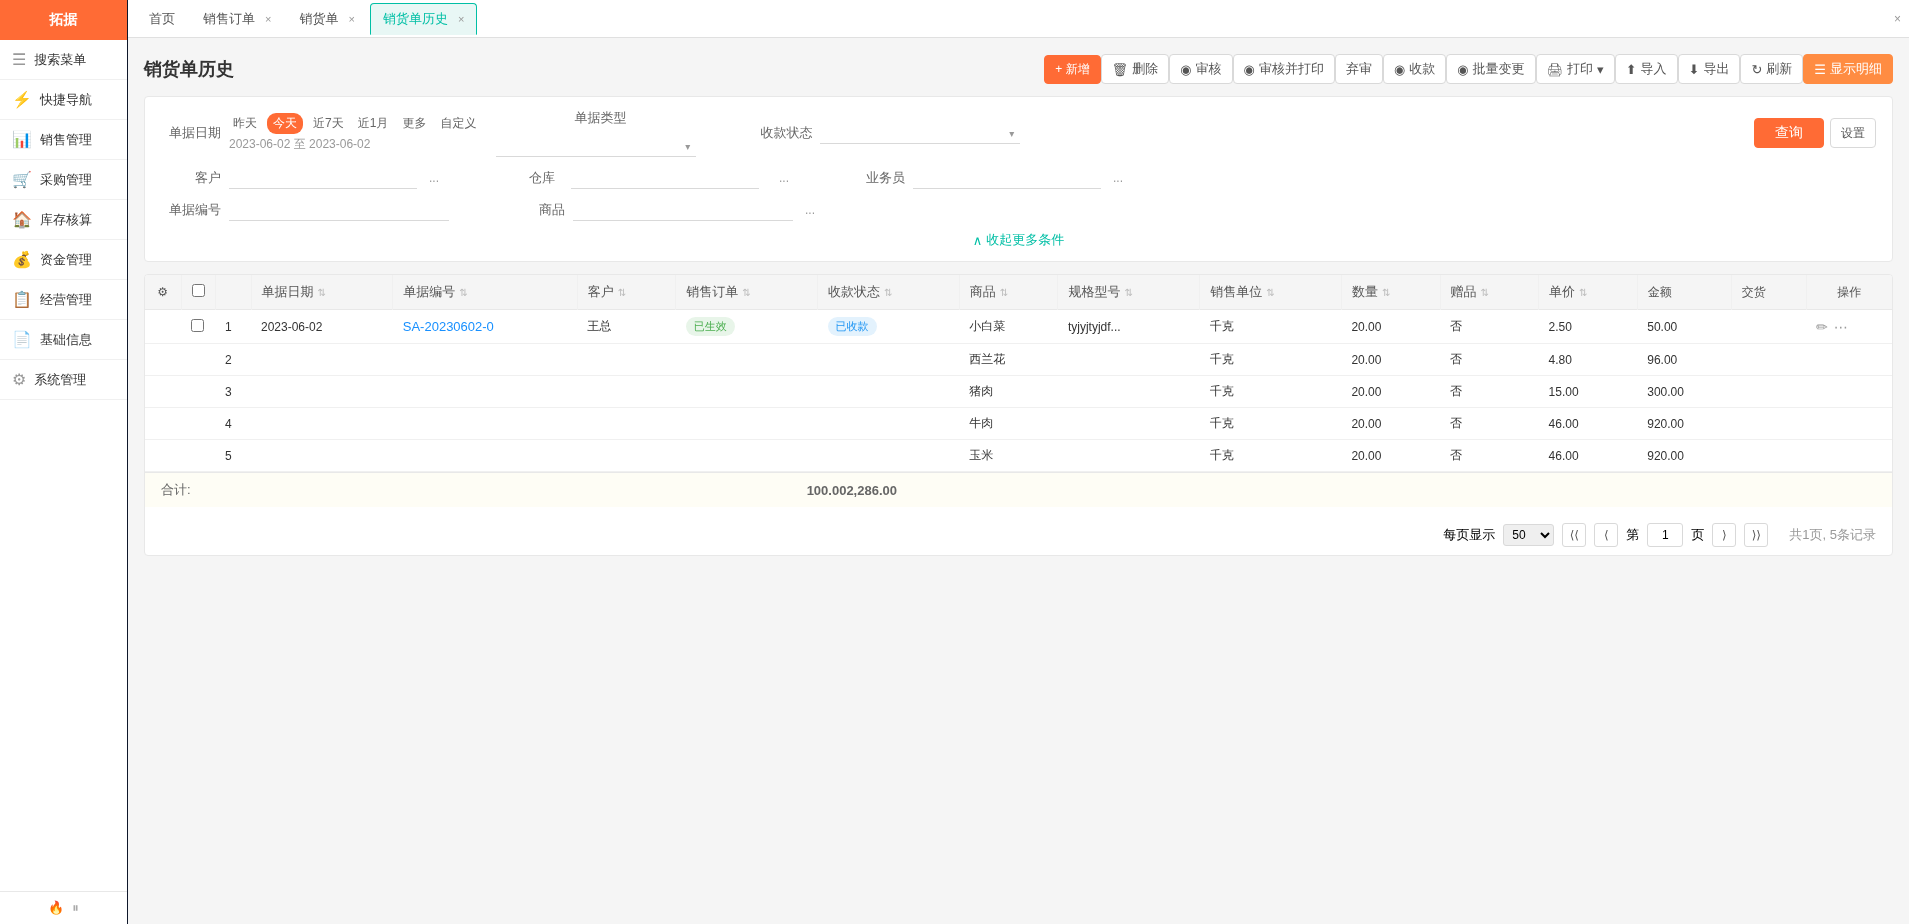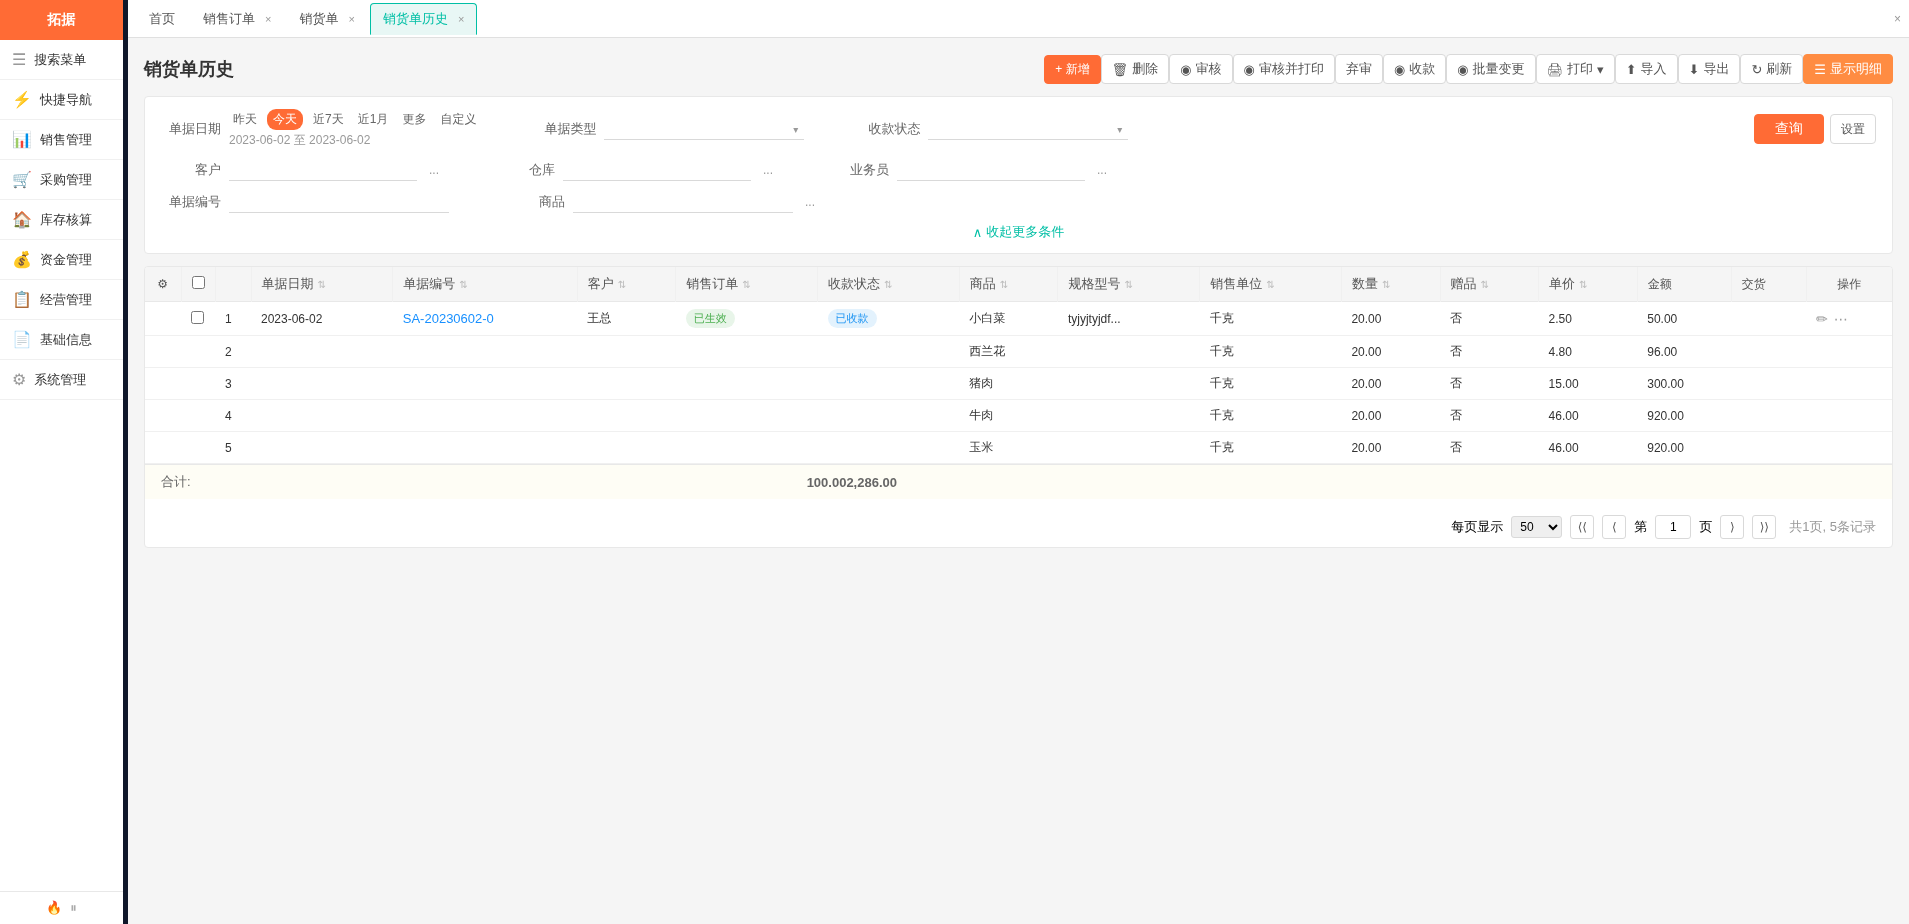--- a/index.html
+++ b/index.html
@@ -2,21 +2,21 @@
 <html><head>
   <meta charset="utf-8">
   <style>
     * { box-sizing: border-box; margin: 0; padding: 0; font-family: 'Microsoft YaHei', Arial, sans-serif; font-size: 13px; }
     body { display: flex; height: 924px; overflow: hidden; background: #f5f5f5; }
 
     
     .sidebar {
       width: 128px;
       background: #fff;
-      border-right: 5px solid #0f172a;
+      border-right: 1px solid #0f172a;
       display: flex;
       flex-direction: column;
       height: 100%;
       flex-shrink: 0;
     }
     .sidebar-logo {
       height: 40px;
       background: #ff6b35;
       display: flex;
       align-items: center;
@@ -473,21 +473,21 @@
               <span class="date-shortcut active">今天</span>
               <span class="date-shortcut">近7天</span>
               <span class="date-shortcut">近1月</span>
               <span class="date-shortcut">更多</span>
               <span class="date-shortcut">自定义</span>
             </div>
             <div class="date-range">2023-06-02 至 2023-06-02</div>
           </div>
         </div>
 
-        <div class="filter-item" style="margin-left:40px;">
+        <div class="filter-item" style="flex-direction:column;">
           <span class="filter-label">单据类型</span>
           <div class="select-wrapper">
             <select class="filter-select select-with-arrow">
               <option value=""></option>
             </select>
           </div>
         </div>
 
         <div class="filter-item" style="margin-left:40px;">
           <span class="filter-label">收款状态</span>
@@ -505,21 +505,21 @@
       </div>
 
       <div class="filter-row">
 
         <div class="filter-item">
           <span class="filter-label">客户</span>
           <input class="filter-input" type="text" style="">
           <span class="dots-btn">...</span>
         </div>
 
-        <div class="filter-item" style="margin-left:40px;">
+        <div class="filter-item" style="margin-left:40px;gap:16px;">
           <span class="filter-label">仓库</span>
           <input class="filter-input" type="text" style="">
           <span class="dots-btn">...</span>
         </div>
 
         <div class="filter-item" style="margin-left:40px;">
           <span class="filter-label">业务员</span>
           <input class="filter-input" type="text" style="">
           <span class="dots-btn">...</span>
         </div>
@@ -746,17 +746,17 @@
           <option value="100">100</option>
           <option value="200">200</option>
         </select>
         <button class="page-btn">⟨⟨</button>
         <button class="page-btn">⟨</button>
         <span>第</span>
         <input type="text" class="page-input" value="1" style="">
         <span>页</span>
         <button class="page-btn">⟩</button>
         <button class="page-btn">⟩⟩</button>
-        <span style="color:#999; margin-left:5px;">共1页, 5条记录</span>
+        <span style="color:#999; margin-left:13px;">共1页, 5条记录</span>
       </div>
     </div>
   </div>
 </div>
 
 </body></html>

